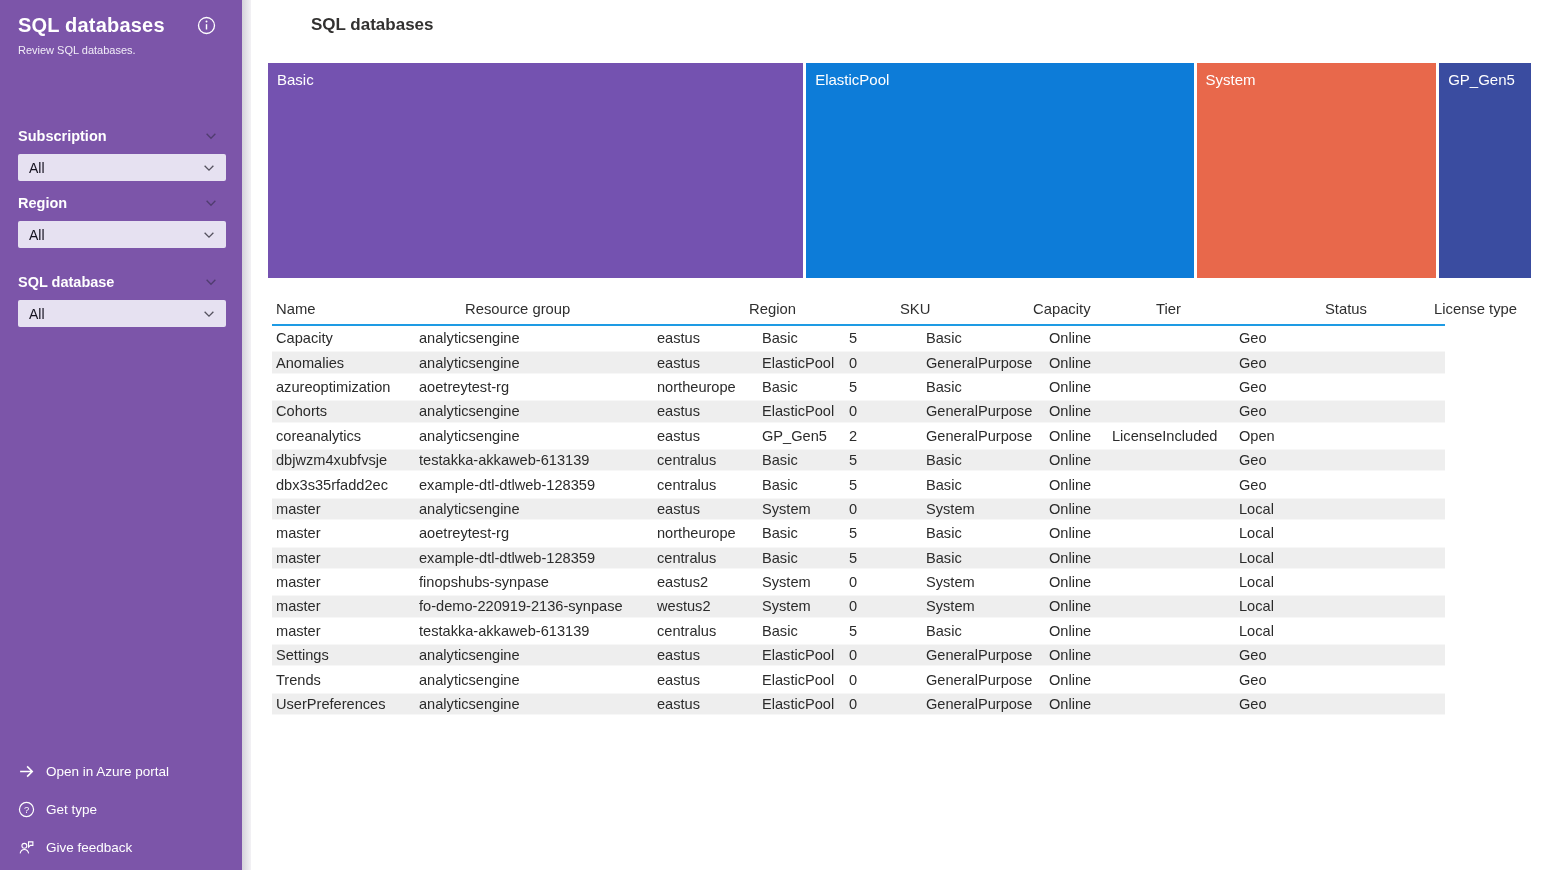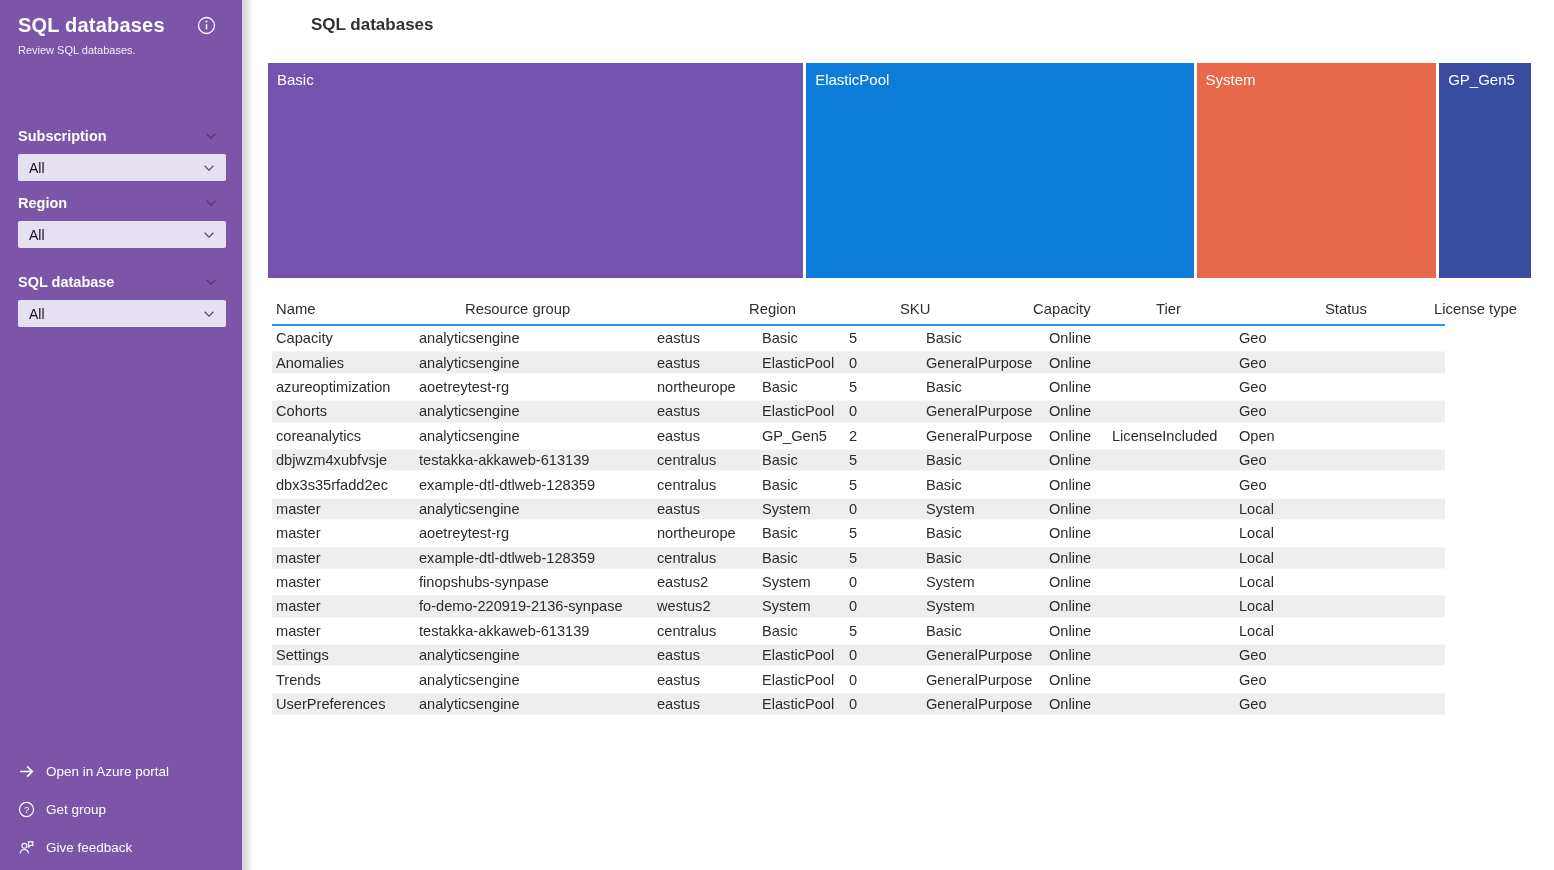--- a/index.html
+++ b/index.html
@@ -163,21 +163,21 @@
         </span>
         <span class="slink-label">Open in Azure portal</span>
       </a>
       <a class="slink">
         <span class="slink-icon">
           <svg viewBox="0 0 20 20" width="17" height="17">
             <circle cx="10" cy="10" r="8.3" fill="none" stroke="#ffffff" stroke-width="1.4"></circle>
             <text x="10" y="14" font-size="11" font-family="Liberation Sans, sans-serif" fill="#ffffff" text-anchor="middle">?</text>
           </svg>
         </span>
-        <span class="slink-label">Get group</span>
+        <span class="slink-label">Get type</span>
       </a>
       <a class="slink">
         <span class="slink-icon">
           <svg viewBox="0 0 20 20" width="17" height="17" fill="none" stroke="#ffffff" stroke-width="1.3">
             <circle cx="7.5" cy="8" r="2.9"></circle>
             <path d="M2.5 17c.6-3.2 2.6-4.7 5-4.7s4.4 1.5 5 4.7"></path>
             <path d="M12.4 3.4h5.1v4.1h-3l-2.1 2.1z"></path>
           </svg>
         </span>
         <span class="slink-label">Give feedback</span>

